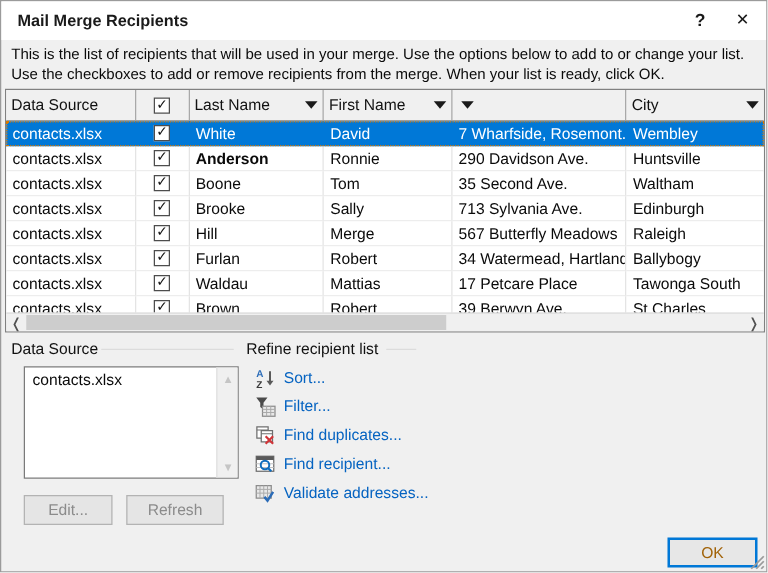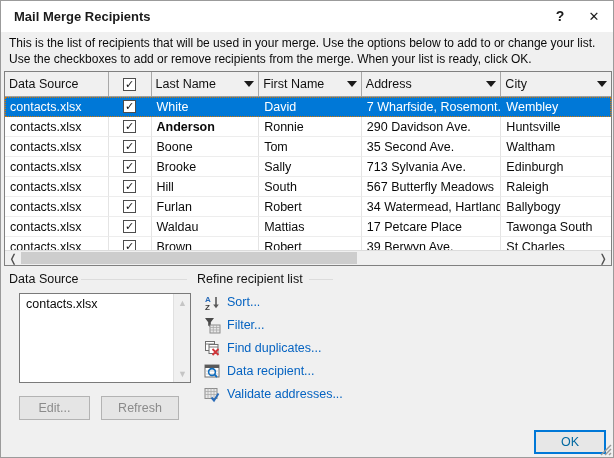--- a/index.html
+++ b/index.html
@@ -67,21 +67,21 @@
               justify-content:center; color:#c5c5c5; font-size:9px; }
   .vs-up { top:0; }
   .vs-down { bottom:0; }
 
   
   .btn { position:absolute; height:24px; background:#e5e5e5; border:1px solid #b3b3b3;
          font-size:12.5px; display:flex; align-items:center; justify-content:center; cursor:default; }
   .btn.disabled { color:#8b8b8b; }
   .btn-edit { left:18px; top:395px; width:71px; }
   .btn-refresh { left:100px; top:395px; width:78px; }
-  .btn-ok { left:533px; top:429px; width:72px; background:#e7e7e7; border:2px solid #0078d7; color:#0369a1; }
+  .btn-ok { left:533px; top:429px; width:72px; background:#e7e7e7; border:2px solid #0078d7; color:#a16207; }
 
   
   .refine-row { position:absolute; left:203px; height:20px; display:flex; align-items:center; }
   .refine-icon { width:17px; height:17px; margin-right:6px; flex:0 0 auto; }
   .refine-link { font-size:12.5px; color:#0563c1; white-space:nowrap; cursor:pointer; }
 
   
   .grip { position:absolute; right:1px; bottom:1px; width:13px; height:13px; }
 </style>
 </head>
@@ -114,21 +114,20 @@
         </div>
         <div class="hcell" style="width: 108px;">
           <span class="hlabel">Last Name</span>
           <div class="harrow"></div>
         </div>
         <div class="hcell" style="width: 103px;">
           <span class="hlabel">First Name</span>
           <div class="harrow"></div>
         </div>
         <div class="hcell" style="width: 140px;">
-          <span class="hlabel">Address</span>
           <div class="harrow"></div>
         </div>
         <div class="hcell" style="width: 110px;">
           <span class="hlabel">City</span>
           <div class="harrow"></div>
         </div>
       </div>
     <div id="rows">
         <div class="trow selected">
           <div class="tcell" style="width: 104px;">contacts.xlsx</div>
@@ -169,21 +168,21 @@
           <div class="tcell" style="width: 103px;">Sally</div>
           <div class="tcell" style="width: 140px;">713 Sylvania Ave.</div>
           <div class="tcell" style="width: 110px;">Edinburgh</div>
         </div>
         <div class="trow">
           <div class="tcell" style="width: 104px;">contacts.xlsx</div>
           <div class="tcell cbx-cell" style="width: 43px;">
             <div class="cbx checked"></div>
           </div>
           <div class="tcell" style="width: 108px;">Hill</div>
-          <div class="tcell" style="width: 103px;">South</div>
+          <div class="tcell" style="width: 103px;">Merge</div>
           <div class="tcell" style="width: 140px;">567 Butterfly Meadows</div>
           <div class="tcell" style="width: 110px;">Raleigh</div>
         </div>
         <div class="trow">
           <div class="tcell" style="width: 104px;">contacts.xlsx</div>
           <div class="tcell cbx-cell" style="width: 43px;">
             <div class="cbx checked"></div>
           </div>
           <div class="tcell" style="width: 108px;">Furlan</div>
           <div class="tcell" style="width: 103px;">Robert</div>
@@ -270,21 +269,21 @@
         <span class="refine-link">Find duplicates...</span>
       </div>
       <div class="refine-row" style="top: 360px;">
         <span class="refine-icon"><svg viewBox="0 0 17 17">
             <rect x="1" y="2" width="14" height="12" fill="#ffffff" stroke="#6e6e6e"></rect>
             <rect x="1" y="2" width="14" height="3" fill="#5a5a5a"></rect>
             <path d="M1 8 H15 M1 11 H15" stroke="#c0c0c0" stroke-width="0.8"></path>
             <circle cx="8" cy="9" r="3.4" fill="none" stroke="#0f6cbd" stroke-width="1.6"></circle>
             <line x1="10.4" y1="11.4" x2="13" y2="14" stroke="#0f6cbd" stroke-width="1.8"></line>
           </svg></span>
-        <span class="refine-link">Data recipient...</span>
+        <span class="refine-link">Find recipient...</span>
       </div>
       <div class="refine-row" style="top: 383px;">
         <span class="refine-icon"><svg viewBox="0 0 17 17">
             <rect x="1" y="2.5" width="12" height="10" fill="#e8e8e8" stroke="#8c8c8c"></rect>
             <path d="M1 5.5 H13 M1 8.5 H13 M4 2.5 V12.5 M7 2.5 V12.5 M10 2.5 V12.5" stroke="#ababab" stroke-width="0.8"></path>
             <path d="M7.5 11.5 L10 14.5 L14.5 7.5" fill="none" stroke="#2b6cb8" stroke-width="2"></path>
           </svg></span>
         <span class="refine-link">Validate addresses...</span>
       </div>
     </div>

